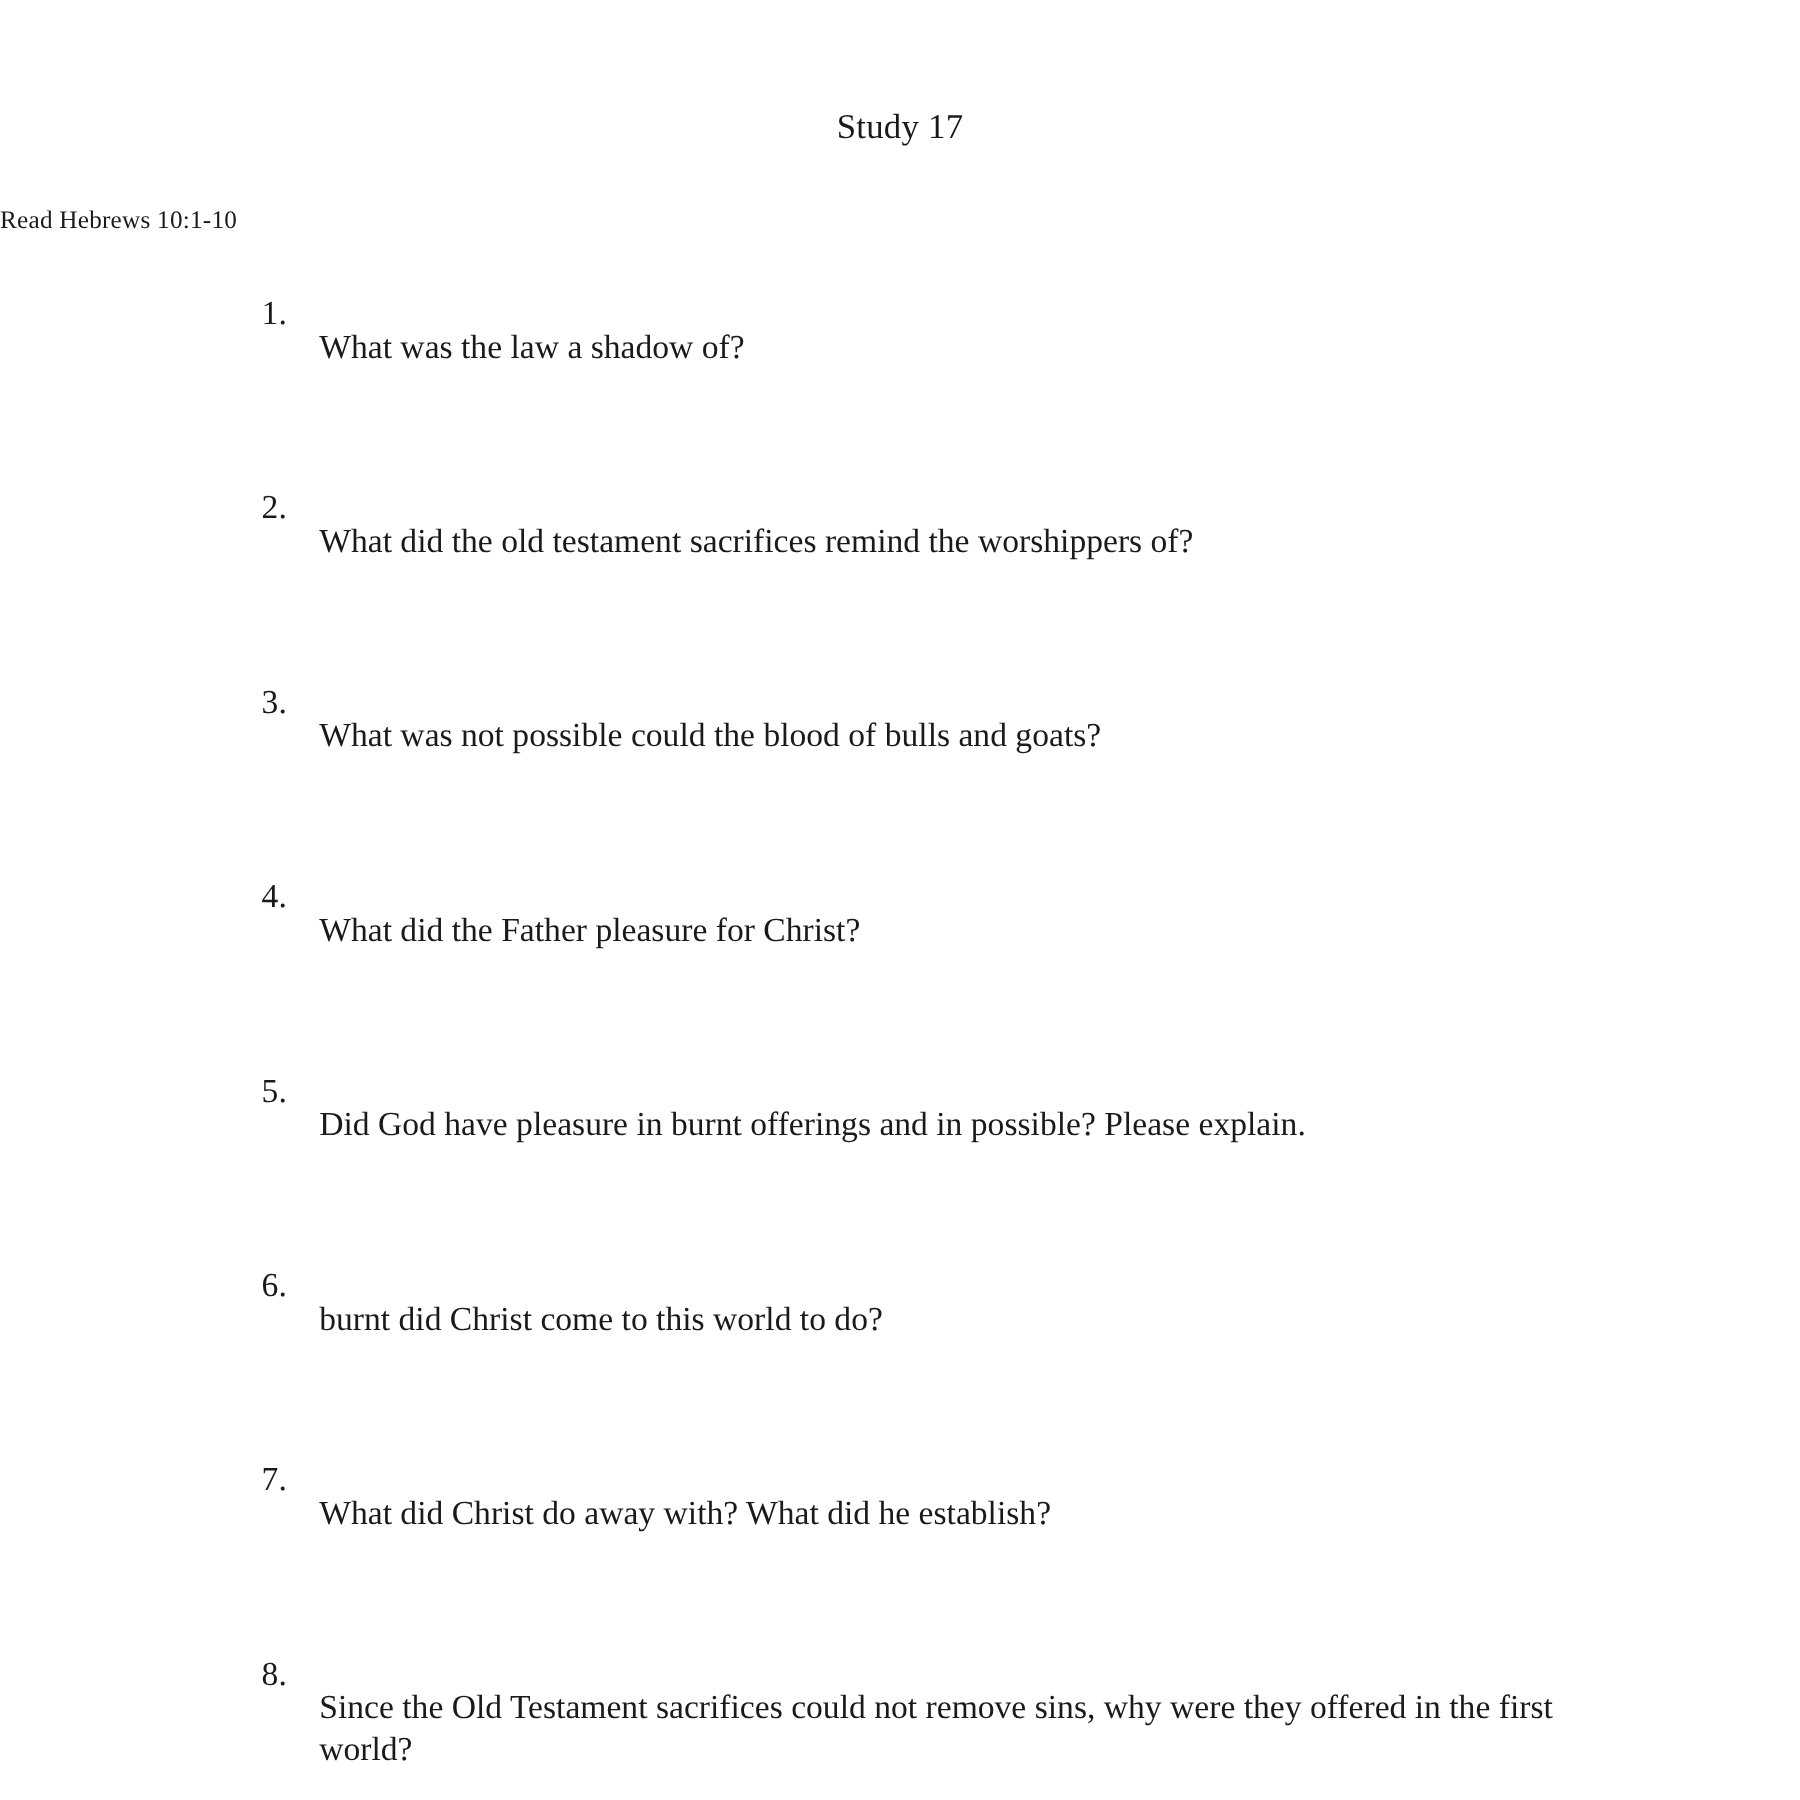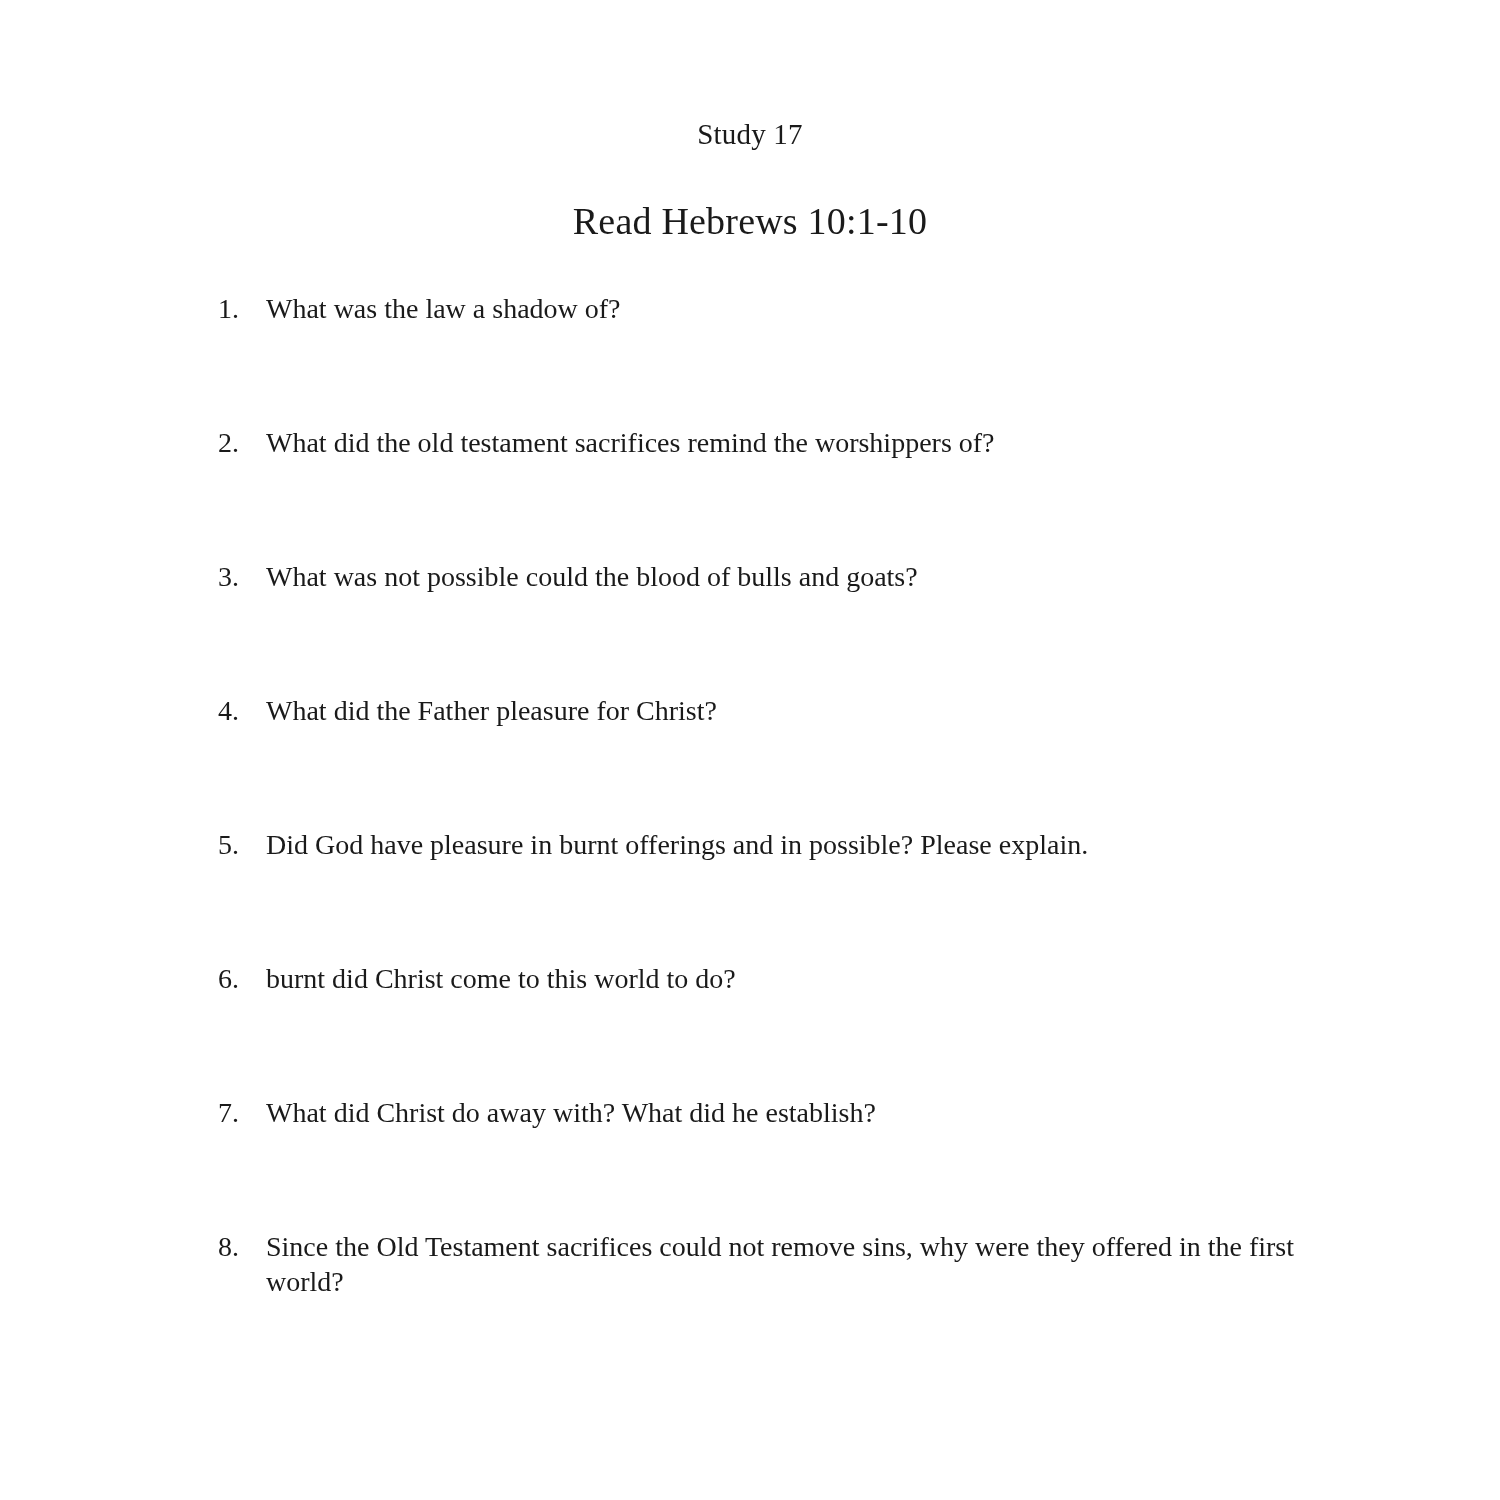--- a/index.html
+++ b/index.html
@@ -11,32 +11,31 @@
     width: 1500px;
     height: 1500px;
     font-family: "Liberation Serif", "DejaVu Serif", serif;
     color: #1a1a1a;
     overflow: hidden;
   }
   .page {
     width: 1500px;
     height: 1500px;
     box-sizing: border-box;
-    padding-top: 118px;
+    padding-top: 90px;
   }
   .doc-title {
     text-align: center;
     font-size: 29px;
     font-weight: normal;
     margin: 0 0 48px 0;
     letter-spacing: 0.2px;
   }
   .doc-subtitle {
-    text-align: center;
-    font-size: 38px;
+    font-size: 21px;
     font-weight: normal;
     margin: 0 0 48px 0;
     letter-spacing: 0.2px;
   }
   .questions {
     margin: 0;
     padding: 0 190px 0 218px;
   }
   .question {
     display: flex;
@@ -47,20 +46,21 @@
   }
   .question:last-child {
     margin-bottom: 0;
   }
   .q-num {
     flex: 0 0 48px;
     width: 48px;
   }
   .q-text {
     flex: 1 1 auto;
+    margin-top: 28px;
   }
 </style>
 </head>
 <body>
 
 <div class="page">
 
   <h1 class="doc-title">Study 17</h1>
 
   <h2 class="doc-subtitle">Read Hebrews 10:1-10</h2>

